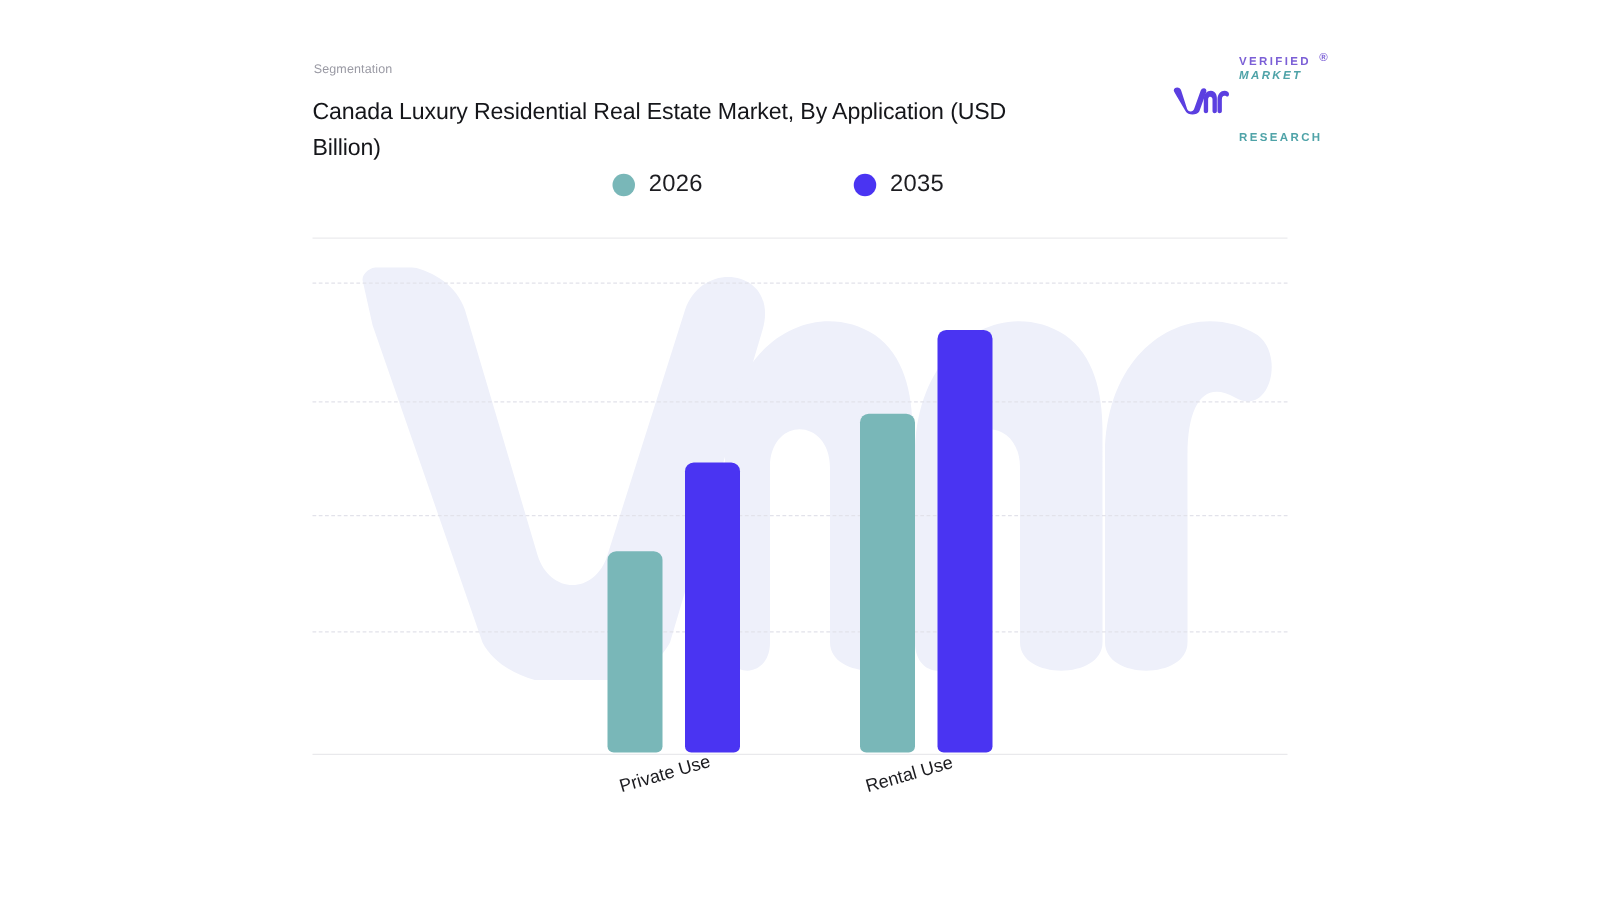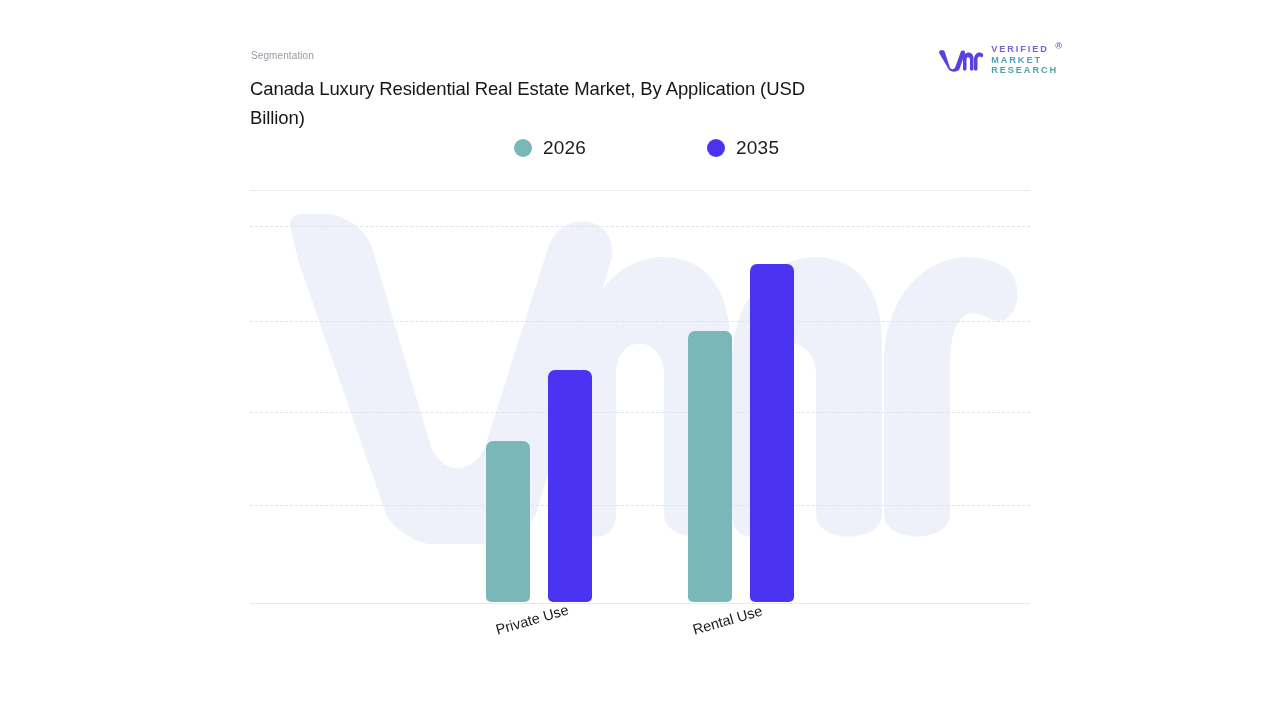--- a/index.html
+++ b/index.html
@@ -48,35 +48,35 @@
     justify-content: center;
     line-height: 10.5px;
     position: relative;
   }
   .logo-text span {
     font-size: 9.2px;
     font-weight: bold;
     letter-spacing: 1.9px;
   }
   .lt-verified { color: #7b5fd6; }
-  .lt-market   { color: #4fa3a8; }
-  .lt-research { color: #4fa3a8; }
+  .lt-market   { color: #4fa3a8; font-style: italic; }
+  .lt-research { color: #4fa3a8; margin-top: 40px; }
   .logo-reg {
     position: absolute;
     right: -6px; top: -3px;
     font-size: 6px;
     color: #7b5fd6;
     font-weight: bold;
     letter-spacing: 0;
   }
 
   
   .legend {
     position: absolute;
-    left: 514px; top: 137px;
+    left: 490px; top: 137px;
     display: flex;
     align-items: flex-end;
     gap: 0;
   }
   .legend-item {
     display: flex;
     align-items: center;
     gap: 11px;
   }
   .legend-item + .legend-item { margin-left: 121px; }

